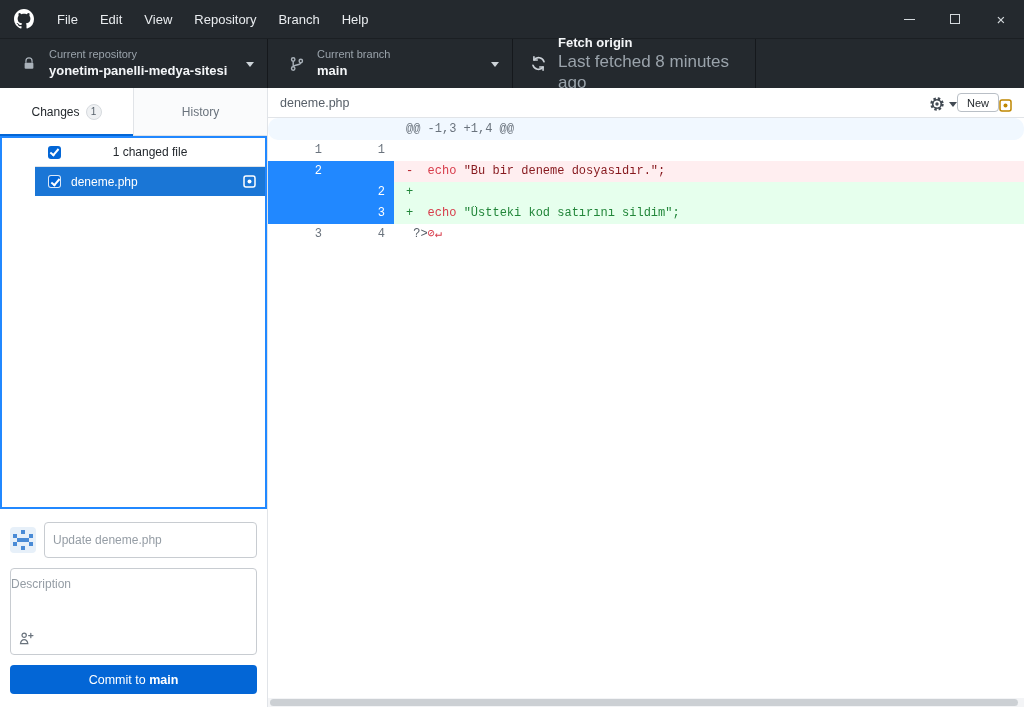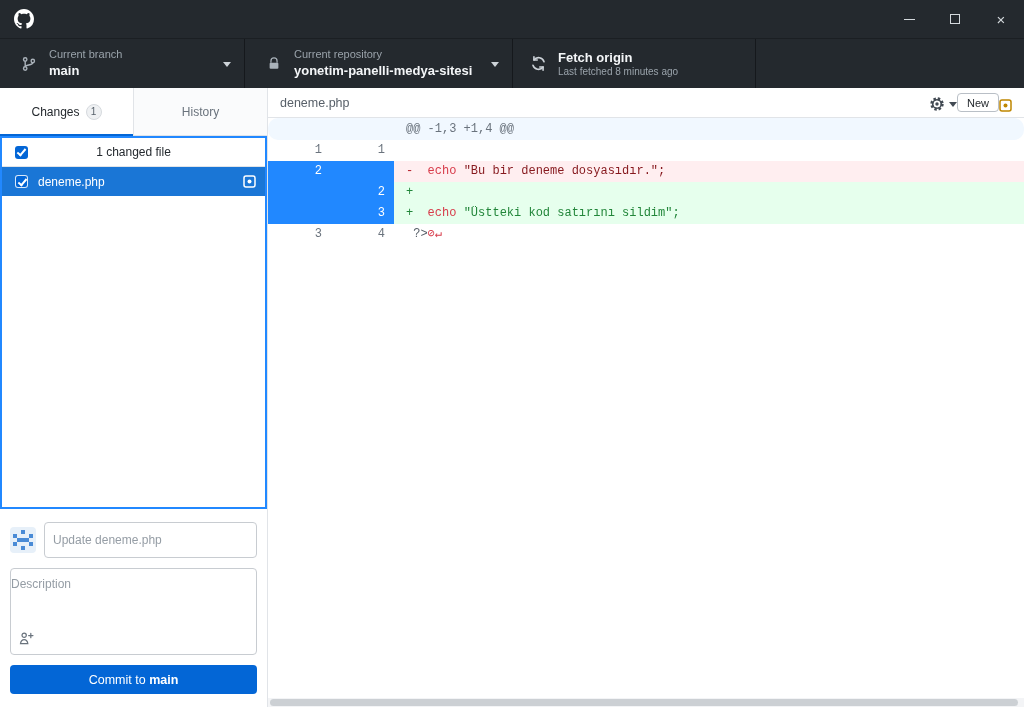--- a/index.html
+++ b/index.html
@@ -24,21 +24,21 @@
   .toolbar { height:50px; background:#24292e; display:flex; border-top:1px solid #1b1f23; }
   .tb-section { position:relative; display:flex; align-items:center; height:100%;
                 border-right:1px solid #15181c; padding-left:20px; }
   .tb-repo { width:268px; }
   .tb-branch { width:245px; }
   .tb-fetch { width:243px; padding-left:16px; }
   .tb-icon { width:18px; display:flex; justify-content:center; margin-right:11px; flex:none; }
   .tb-text { display:flex; flex-direction:column; line-height:1.25; }
   .tb-label { font-size:11px; color:#9aa3ab; }
   .tb-value { font-size:13px; color:#f4f6f8; font-weight:bold; margin-top:1px; }
-  .tb-sub { font-size:10px; color:#9aa3ab; margin-top:0; }
+  .tb-sub { font-size:17px; color:#9aa3ab; margin-top:0; }
   .tb-chevron { position:absolute; right:13px; top:23px; width:0; height:0;
                 border-left:4px solid transparent; border-right:4px solid transparent;
                 border-top:5px solid #cdd3d8; }
 
   
   .content { display:flex; height:619px; }
   .sidebar { width:268px; flex:none; display:flex; flex-direction:column;
              border-right:1px solid #e1e4e8; background:#fff; }
   .main { flex:1; display:flex; flex-direction:column; position:relative; background:#fff; }
 
@@ -47,21 +47,21 @@
   .tab { flex:1; display:flex; align-items:center; justify-content:center; font-size:12px; position:relative; }
   .tab-changes { color:#24292e; border-right:1px solid #e1e4e8; }
   .tab-changes::after { content:""; position:absolute; left:0; right:0; bottom:-1px; height:2px; background:#0366d6; }
   .tab-history { color:#6a737d; background:#fafbfc; }
   .tab-badge { margin-left:6px; min-width:16px; height:16px; border-radius:8px;
                background:#eff1f3; border:1px solid #d6dade; color:#57606a;
                font-size:10px; display:flex; align-items:center; justify-content:center; padding:0 3px; }
 
   
   .changes-list { height:373px; flex:none; border:2px solid #2188ff; background:#fff;
-                  display:flex; flex-direction:column; }
+                  display:flex; flex-direction:column;padding-left:33px; }
   .list-header { height:29px; flex:none; border-bottom:1px solid #e1e4e8; position:relative;
                  display:flex; align-items:center; }
   .list-header-label { position:absolute; left:0; right:0; text-align:center;
                        font-size:12px; color:#24292e; }
   .checkbox { width:13px; height:13px; border-radius:3px; background:#0366d6; position:relative; flex:none; }
   .checkbox::after { content:""; position:absolute; left:4px; top:1px; width:3px; height:7px;
                      border:solid #fff; border-width:0 2px 2px 0; transform:rotate(40deg); }
   .list-header .checkbox { margin-left:13px; }
   .file-row { height:29px; flex:none; background:#1a76d6; display:flex; align-items:center;
               color:#fff; font-size:12px; }
@@ -119,60 +119,68 @@
 <body>
 
 <div class="window">
 
   <div class="titlebar">
     <span class="gh-logo">
       <svg width="20" height="20" viewBox="0 0 16 16" fill="#ffffff" aria-hidden="true">
         <path d="M8 0C3.58 0 0 3.58 0 8c0 3.54 2.29 6.53 5.47 7.59.4.07.55-.17.55-.38 0-.19-.01-.82-.01-1.49-2.01.37-2.53-.49-2.69-.94-.09-.23-.48-.94-.82-1.13-.28-.15-.68-.52-.01-.53.63-.01 1.08.58 1.23.82.72 1.21 1.87.87 2.33.66.07-.52.28-.87.51-1.07-1.78-.2-3.64-.89-3.64-3.95 0-.87.31-1.59.82-2.15-.08-.2-.36-1.02.08-2.12 0 0 .67-.21 2.2.82.64-.18 1.32-.27 2-.27.68 0 1.36.09 2 .27 1.53-1.04 2.2-.82 2.2-.82.44 1.1.16 1.92.08 2.12.51.56.82 1.27.82 2.15 0 3.07-1.87 3.75-3.65 3.95.29.25.54.73.54 1.48 0 1.07-.01 1.93-.01 2.2 0 .21.15.46.55.38A8.013 8.013 0 0016 8c0-4.42-3.58-8-8-8z"></path>
       </svg>
     </span>
+    <div class="menu-bar">
+        <div class="menu-item">File</div>
+        <div class="menu-item">Edit</div>
+        <div class="menu-item">View</div>
+        <div class="menu-item">Repository</div>
+        <div class="menu-item">Branch</div>
+        <div class="menu-item">Help</div>
+      </div>
     <div class="win-controls">
       <div class="win-btn">
           <span class="glyph-min"></span>
         </div>
       <div class="win-btn">
           <span class="glyph-max"></span>
         </div>
       <div class="win-btn">
           <span class="glyph-close">×</span>
         </div>
     </div>
   </div>
 
   <div class="toolbar">
+    <div class="tb-section tb-repo">
+      <span class="tb-icon">
+        <svg viewBox="0 0 16 16" width="14" height="15" fill="none" stroke="#aab2ba" stroke-width="1.4">
+          <path d="M4.5 7V5a3.5 3.5 0 0 1 7 0v2"></path>
+          <rect x="3" y="7" width="10" height="7" rx="1.2" fill="#aab2ba" stroke="none"></rect>
+        </svg>
+      </span>
+      <span class="tb-text">
+        <span class="tb-label">Current repository</span>
+        <span class="tb-value">yonetim-panelli-medya-sitesi</span>
+      </span>
+      <span class="tb-chevron"></span>
+    </div>
+
     <div class="tb-section tb-branch">
       <span class="tb-icon">
         <svg viewBox="0 0 16 16" width="16" height="16" fill="none" stroke="#aab2ba" stroke-width="1.4">
           <circle cx="4.2" cy="3.5" r="1.7"></circle>
             <circle cx="4.2" cy="12.5" r="1.7"></circle>
             <circle cx="11.8" cy="5" r="1.7"></circle>
           <path d="M4.2 5.2v5.6M11.8 6.7c0 2.6-7.6 2-7.6 4.1"></path>
         </svg>
       </span>
       <span class="tb-text">
         <span class="tb-label">Current branch</span>
         <span class="tb-value">main</span>
-      </span>
-      <span class="tb-chevron"></span>
-    </div>
-
-    <div class="tb-section tb-repo">
-      <span class="tb-icon">
-        <svg viewBox="0 0 16 16" width="14" height="15" fill="none" stroke="#aab2ba" stroke-width="1.4">
-          <path d="M4.5 7V5a3.5 3.5 0 0 1 7 0v2"></path>
-          <rect x="3" y="7" width="10" height="7" rx="1.2" fill="#aab2ba" stroke="none"></rect>
-        </svg>
-      </span>
-      <span class="tb-text">
-        <span class="tb-label">Current repository</span>
-        <span class="tb-value">yonetim-panelli-medya-sitesi</span>
       </span>
       <span class="tb-chevron"></span>
     </div>
 
     <div class="tb-section tb-fetch">
       <span class="tb-icon">
         <svg viewBox="0 0 16 16" width="17" height="17" fill="none" stroke="#ccd2d8" stroke-width="1.5" stroke-linecap="round" stroke-linejoin="round">
           <path d="M13.2 6.4A5.4 5.4 0 0 0 3.7 4.7"></path>
           <path d="M3.7 1.6v3.1h3.1"></path>
           <path d="M2.8 9.6a5.4 5.4 0 0 0 9.5 1.7"></path>

